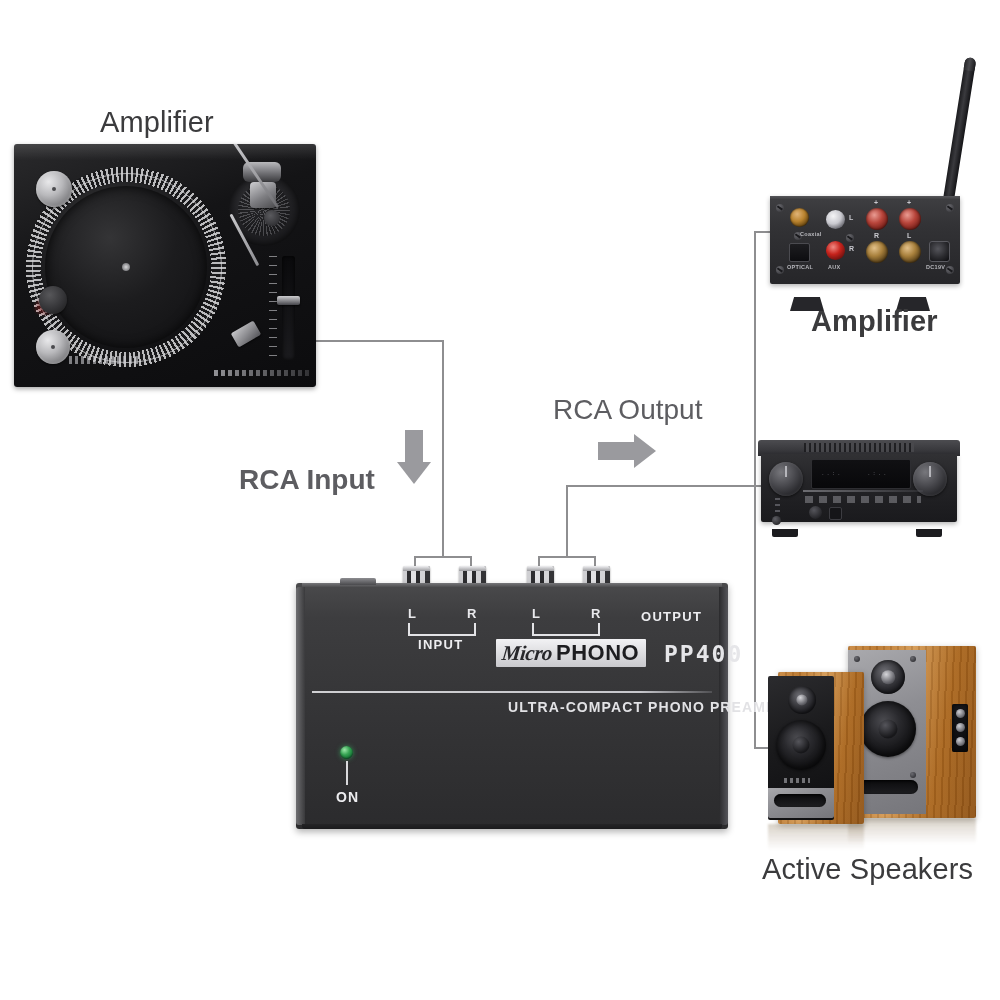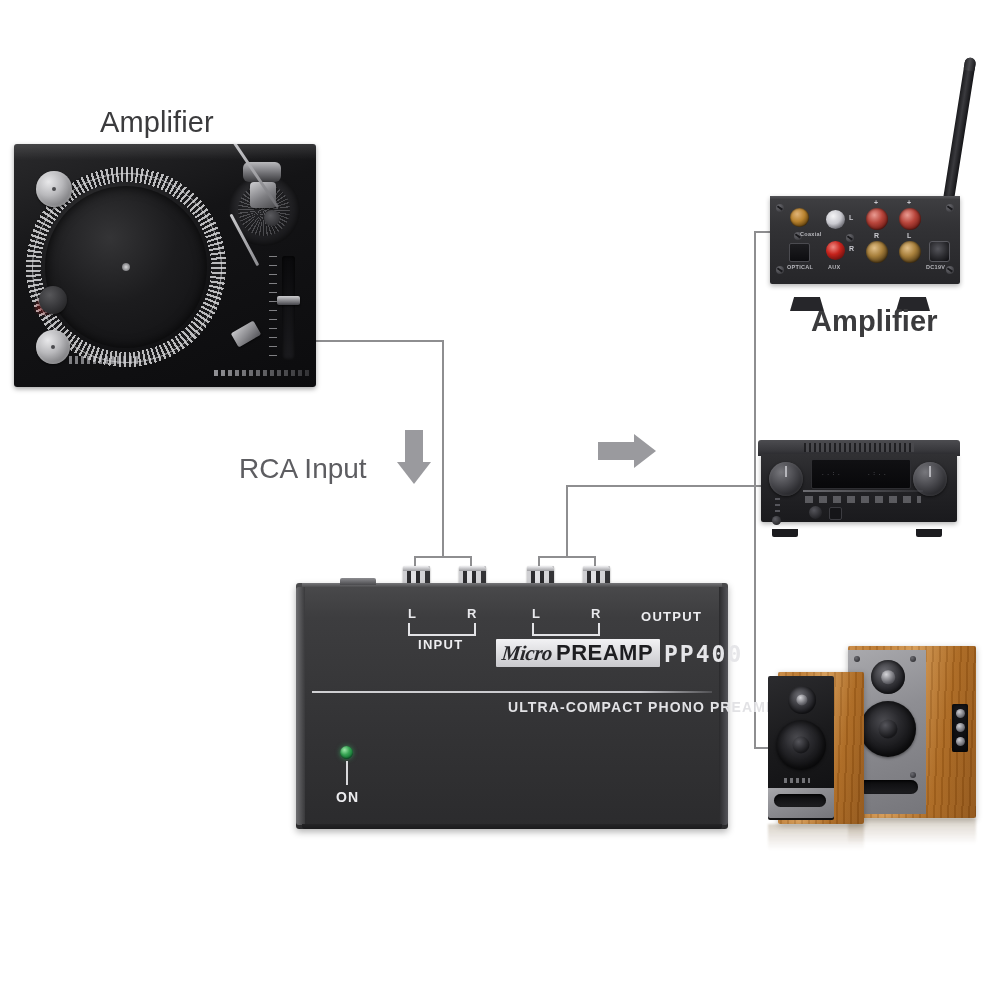--- a/index.html
+++ b/index.html
@@ -550,26 +550,27 @@
     <div class="tt-arm"></div>
     <div class="tt-arm2"></div>
     <div class="tt-headshell"></div>
     <div class="tt-fader-ticks"></div>
     <div class="tt-fader-slot"></div>
     <div class="tt-fader-knob"></div>
     <div class="tt-brandline"></div>
     <div class="tt-smalltext"></div>
   </div>
 
-  <div class="flowlabel" style="left:239px;top:455px;">RCA Input</div>
+  <div class="flowlabel" style="left:239px;top:466px;font-weight:bold;">RCA Input</div>
   <div>
     <div class="arrow-shaft-v" style="left:405px;top:430px;width:18px;height:34px;"></div>
     <div class="arrow-head-d" style="left:397px;top:462px;"></div>
   </div>
 
+  <div class="flowlabel" style="left:553px;top:396px;">RCA Output</div>
   <div>
     <div class="arrow-shaft-h" style="left:598px;top:442px;width:38px;height:18px;"></div>
     <div class="arrow-head-r" style="left:634px;top:434px;"></div>
   </div>
 
   <div class="rca" style="position:absolute;left:403px;top:566px;"></div>
   <div class="rca" style="position:absolute;left:459px;top:566px;"></div>
   <div class="rca" style="position:absolute;left:527px;top:566px;"></div>
   <div class="rca" style="position:absolute;left:583px;top:566px;"></div>
 
@@ -590,21 +591,21 @@
     <div class="grouplabel" style="left:122px;top:55px;text-align:right;">INPUT</div>
 
     <div class="bracket" style="left:236px;top:40px;width:64px;"></div>
     <div class="grouplabel" style="left:239px;top:55px;">OUTPUT</div>
 
     <div class="out-right-label">OUTPUT</div>
 
     <div class="brand-wrap">
       <div class="brand-plate">
         <span class="brand-micro">Micro</span>
-        <span class="brand-phono">PREAMP</span>
+        <span class="brand-phono">PHONO</span>
       </div>
       <div class="brand-model">PP400</div>
     </div>
     <div class="pa-rule"></div>
     <div class="brand-sub">ULTRA-COMPACT PHONO PREAMP</div>
 
     <div class="led"></div>
     <div class="led-stem"></div>
     <div class="on-label">ON</div>
   </div>
@@ -700,14 +701,15 @@
       </div>
       <div class="sp-baffle-dark" style="left:0;top:4px;width:66px;height:144px;border-radius:2px;"></div>
       <div class="sp-tweeter" style="left:20px;top:14px;width:28px;height:28px;"></div>
       <div class="sp-woofer" style="left:8px;top:48px;width:50px;height:50px;"></div>
       <div class="sp-logo" style="left:16px;top:106px;"></div>
       <div class="sp-baffle-grey" style="left:0;top:116px;width:66px;height:30px;border-radius:0 0 2px 2px;"></div>
       <div class="sp-port" style="left:6px;top:122px;width:52px;height:13px;"></div>
       <div class="sp-reflection"></div>
     </div>
   </div>
+  <div class="devlabel" style="left:762px;top:855px;">Active Speakers</div>
 
 </div>
 
 </body></html>

